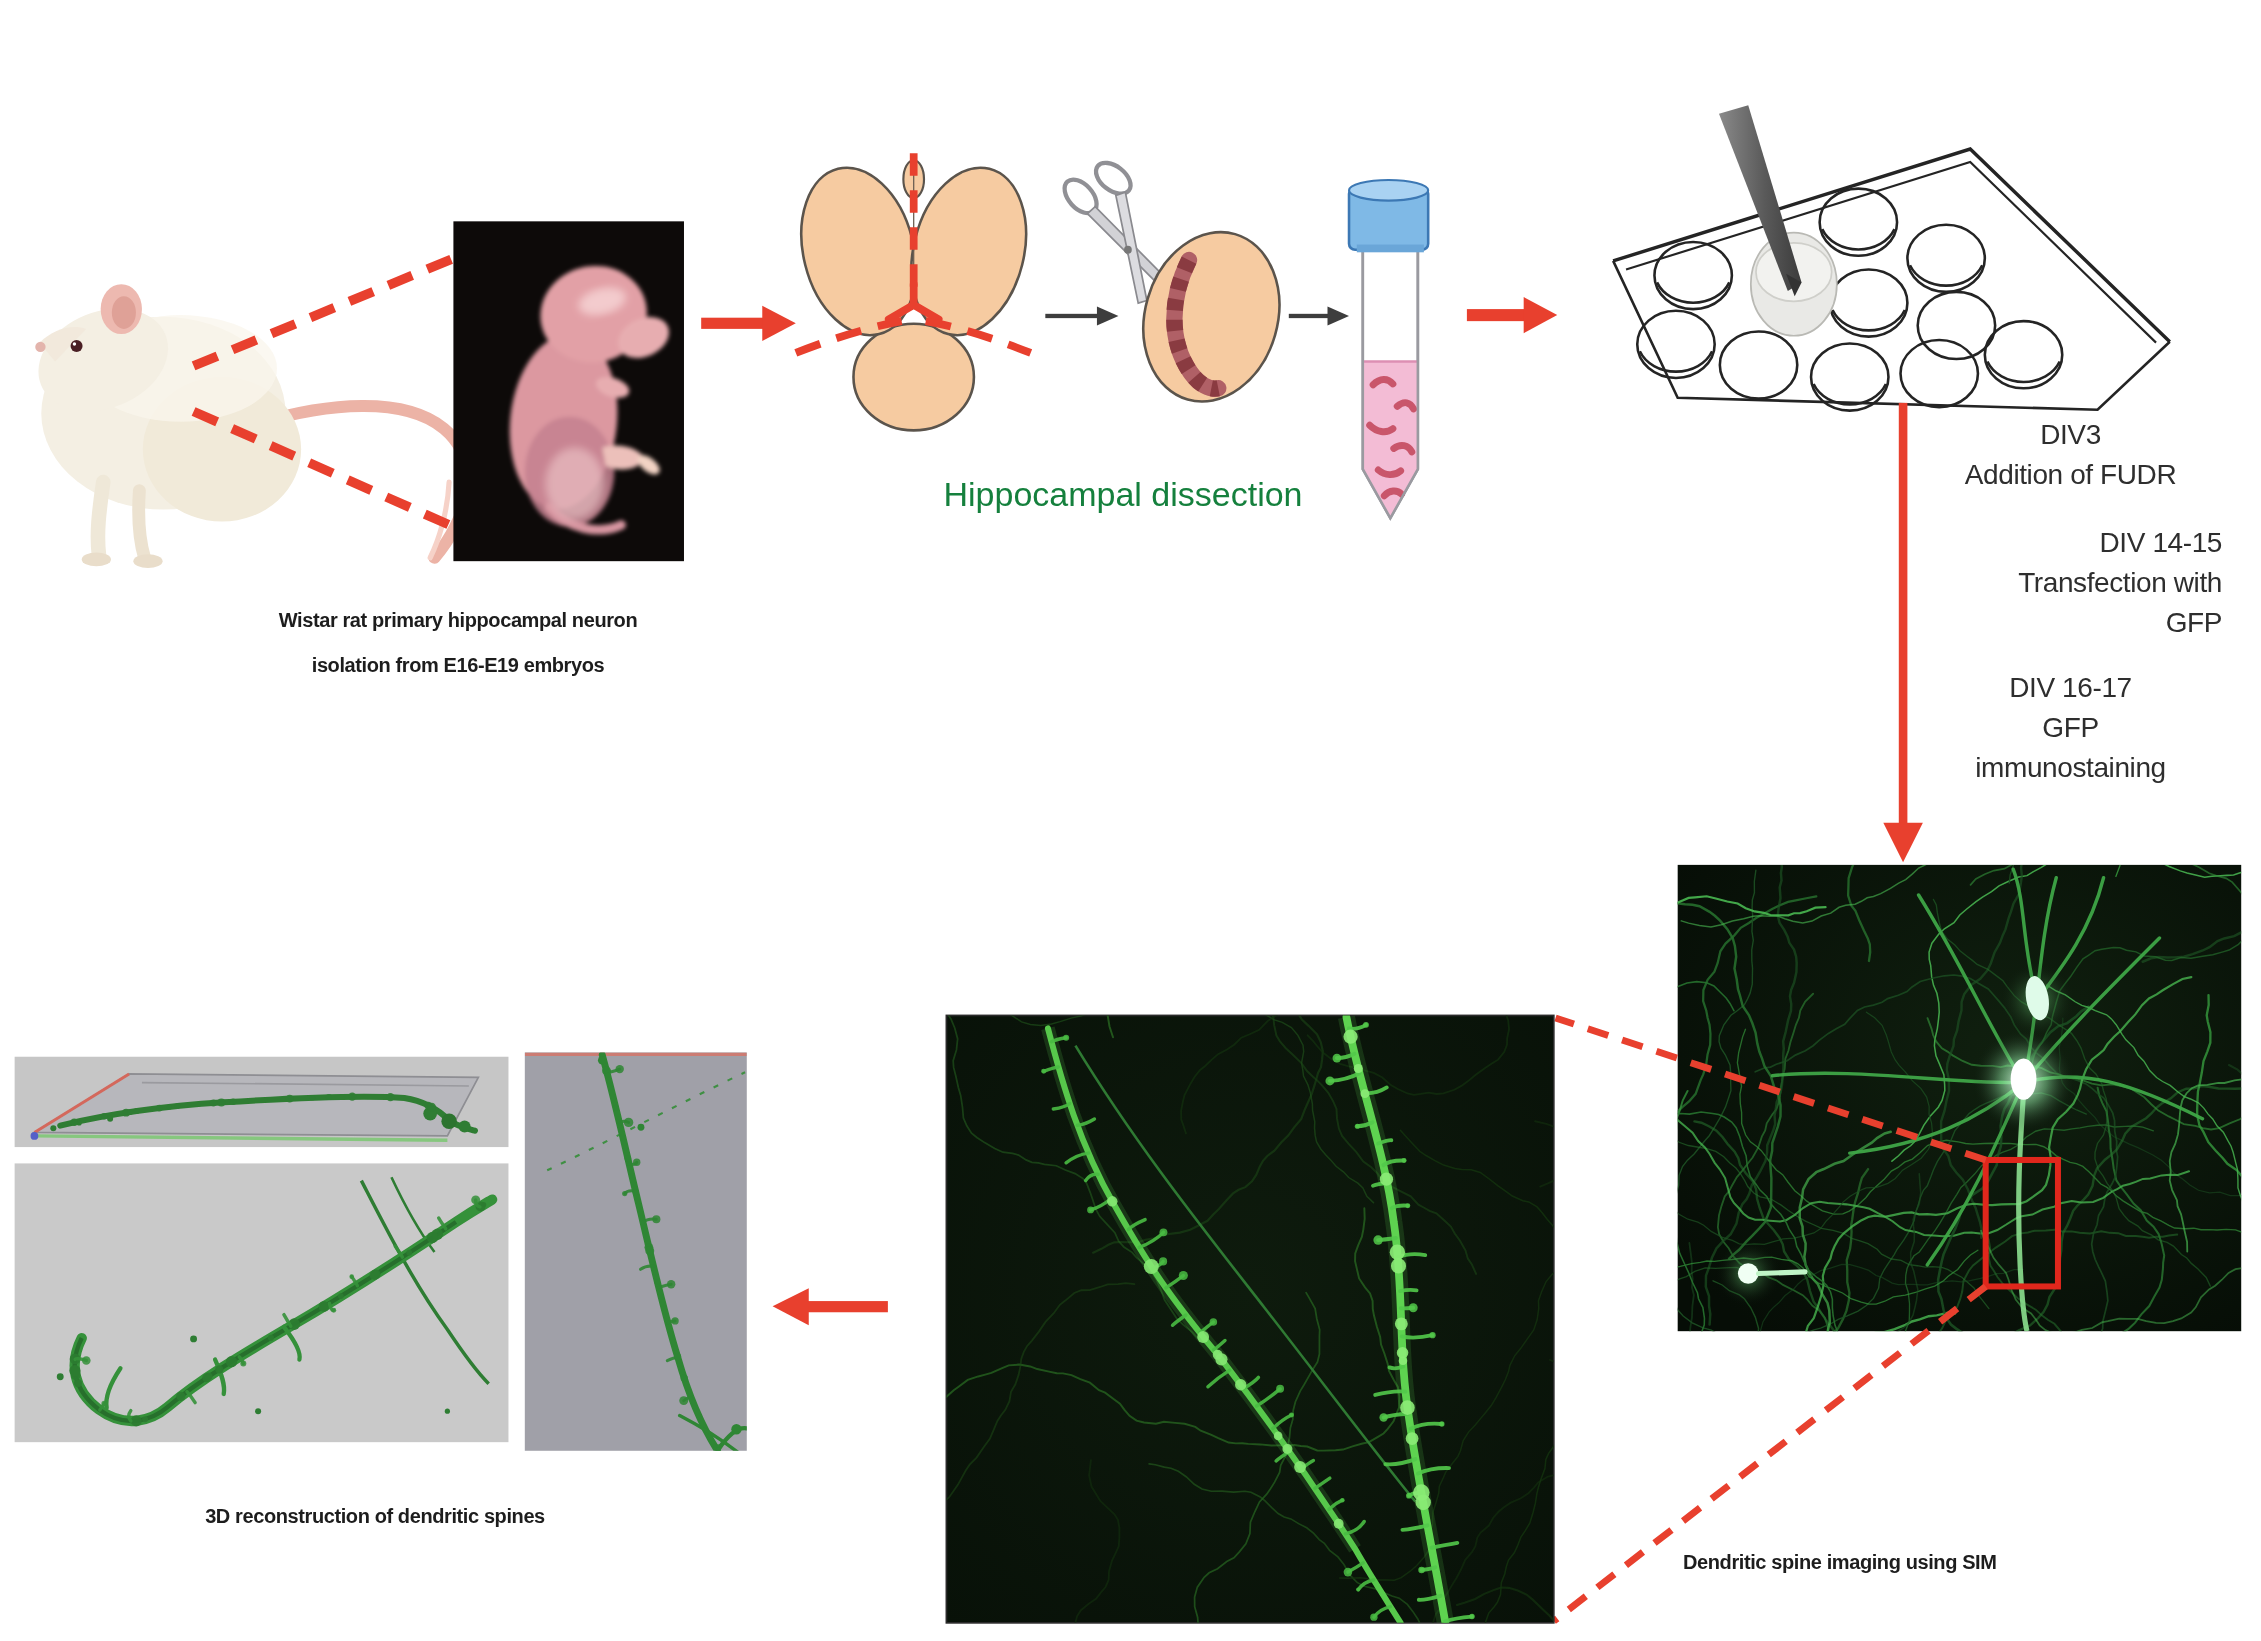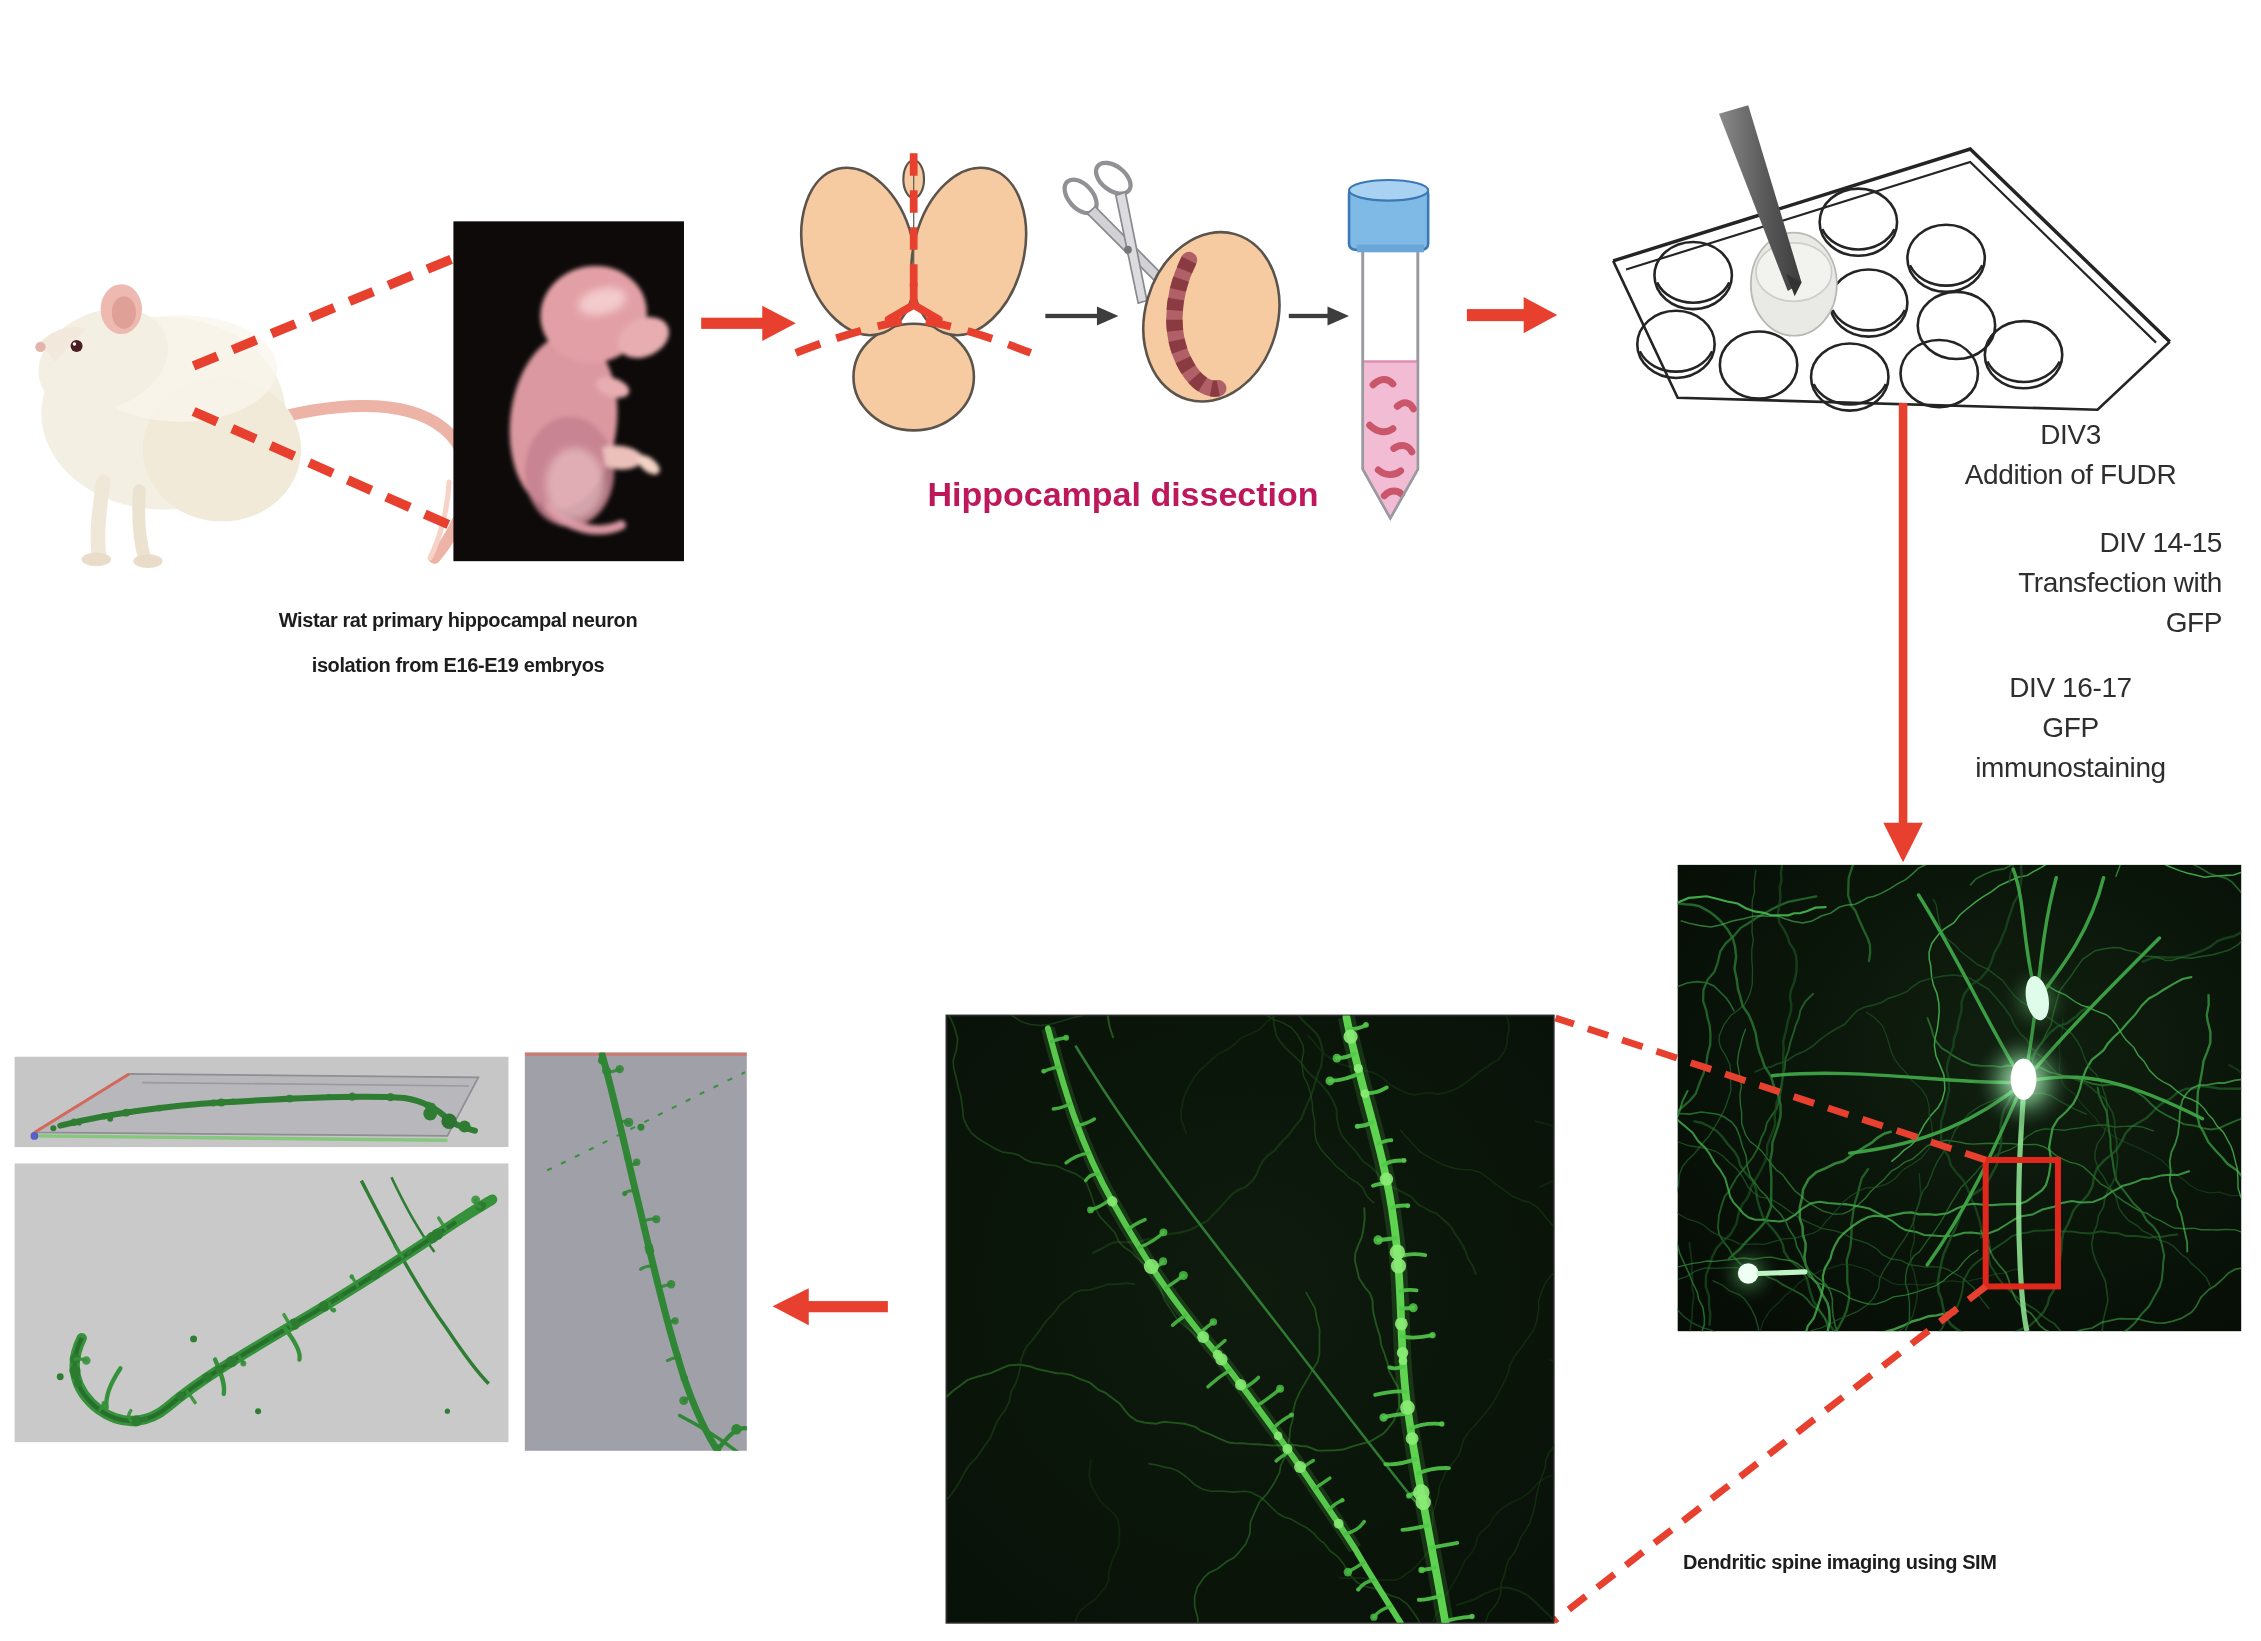--- a/index.html
+++ b/index.html
@@ -16,23 +16,23 @@
     color:#1d1d1d;
     font-weight:bold;
     font-size:20px;
     line-height:45px;
     letter-spacing:-0.4px;
     text-align:center;
     white-space:nowrap;
   }
   .cap .ln{display:block;}
   #cap-dissection{
-    font-weight:700;
+    font-weight:400;
     font-size:34px;
-    color:#be185d;
+    color:#15803d;
     letter-spacing:0;
   }
   #lbl-plating{
     font-size:27px;
     line-height:43px;
     color:#262626;
   }
   .timeline{
     position:absolute;
     left:1919px;top:415px;width:303px;
@@ -625,15 +625,16 @@
   </p>
   <p class="t3">
     <span class="ln">DIV 16-17</span>
     <span class="ln">GFP</span>
     <span class="ln">immunostaining</span>
   </p>
 </div>
 
 <div class="cap" id="cap-sim" style="left:1683px;top:1540px;width:568px;">Dendritic spine imaging using SIM</div>
 
+<div class="cap" id="cap-recon" style="left:31px;top:1494px;width:688px;">3D reconstruction of dendritic spines</div>
 
 </div>
 
 
 </body></html>

